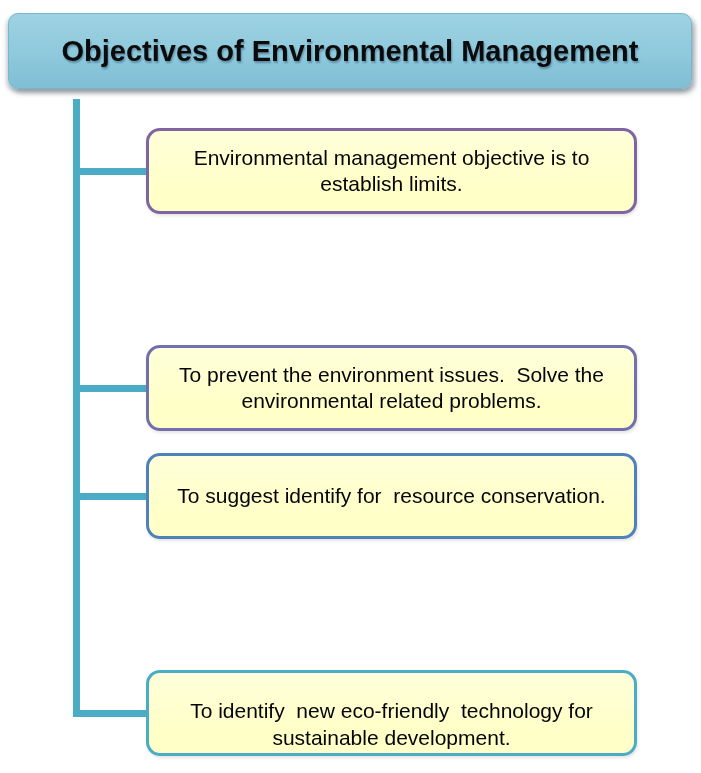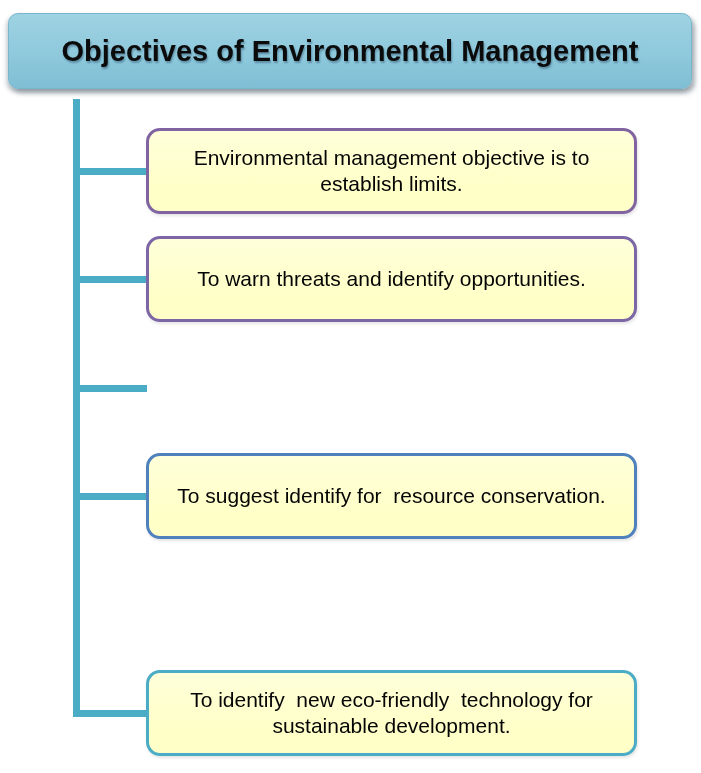--- a/index.html
+++ b/index.html
@@ -67,39 +67,36 @@
 
   <div class="vline"></div>
 
   <div class="row" style="top:128px">
     <div class="hline"></div>
     <div class="obox" style="border-color: rgb(128, 100, 162);">
       <div class="otext">Environmental management objective is to establish limits.</div>
     </div>
   </div>
 
-  <div class="row" style="top:236px">
-    <div class="hline"></div>
-    <div class="obox" style="border-color: rgb(124, 102, 165);">
-      <div class="otext">To warn threats and identify opportunities.</div>
-    </div>
-  </div>
 
   <div class="row" style="top:345px">
     <div class="hline"></div>
+    <div class="obox" style="border-color: rgb(113, 112, 172);">
+      <div class="otext">To prevent the environment issues.  Solve the  environmental related problems.</div>
+    </div>
   </div>
 
   <div class="row" style="top:453px">
     <div class="hline"></div>
     <div class="obox" style="border-color: rgb(79, 129, 189);">
       <div class="otext">To suggest identify for  resource conservation.</div>
     </div>
   </div>
 
 
   <div class="row" style="top:670px">
     <div class="hline"></div>
-    <div class="obox" style="border-color: rgb(75, 172, 198);">
+    <div class="obox" style="border-color: rgb(75, 172, 198); align-items: flex-end;">
       <div class="otext">To identify  new eco-friendly  technology for sustainable development.</div>
     </div>
   </div>
 
 </div>
 
 </body></html>

